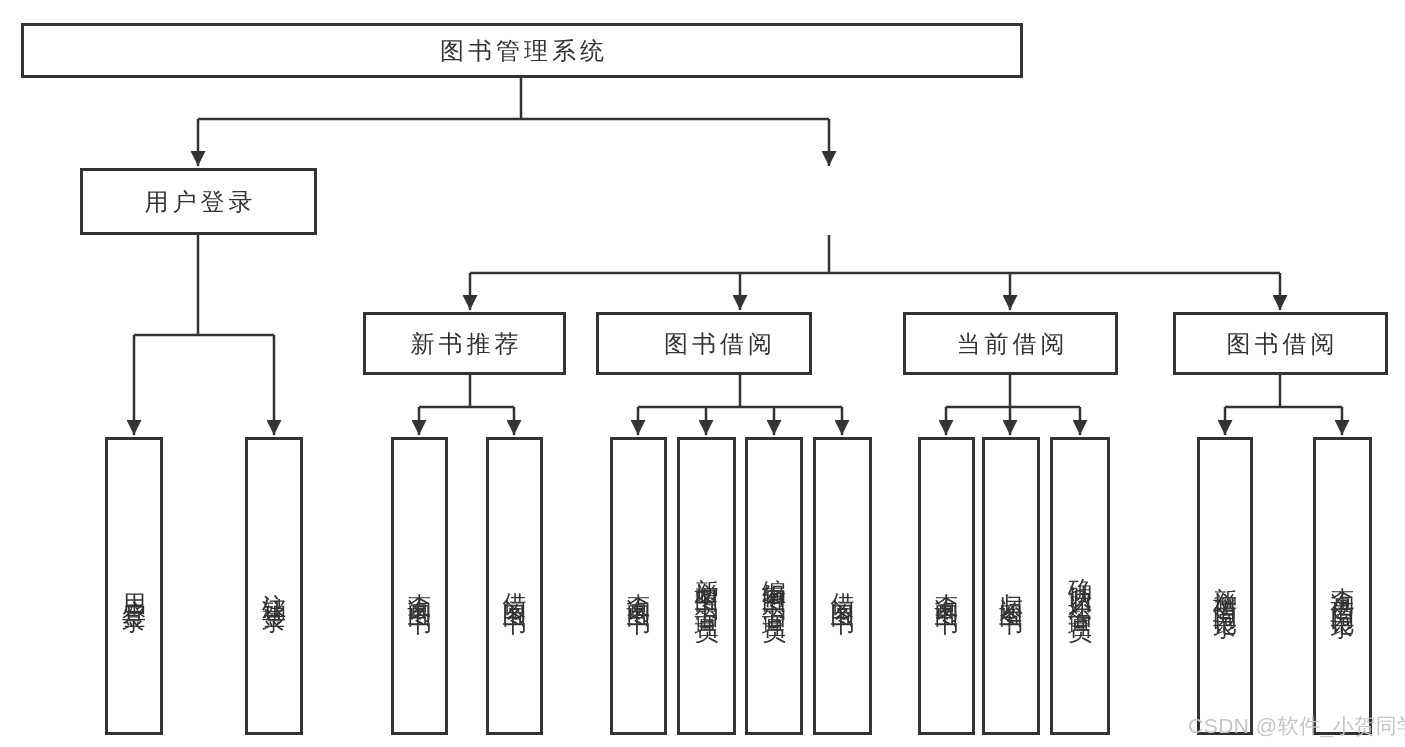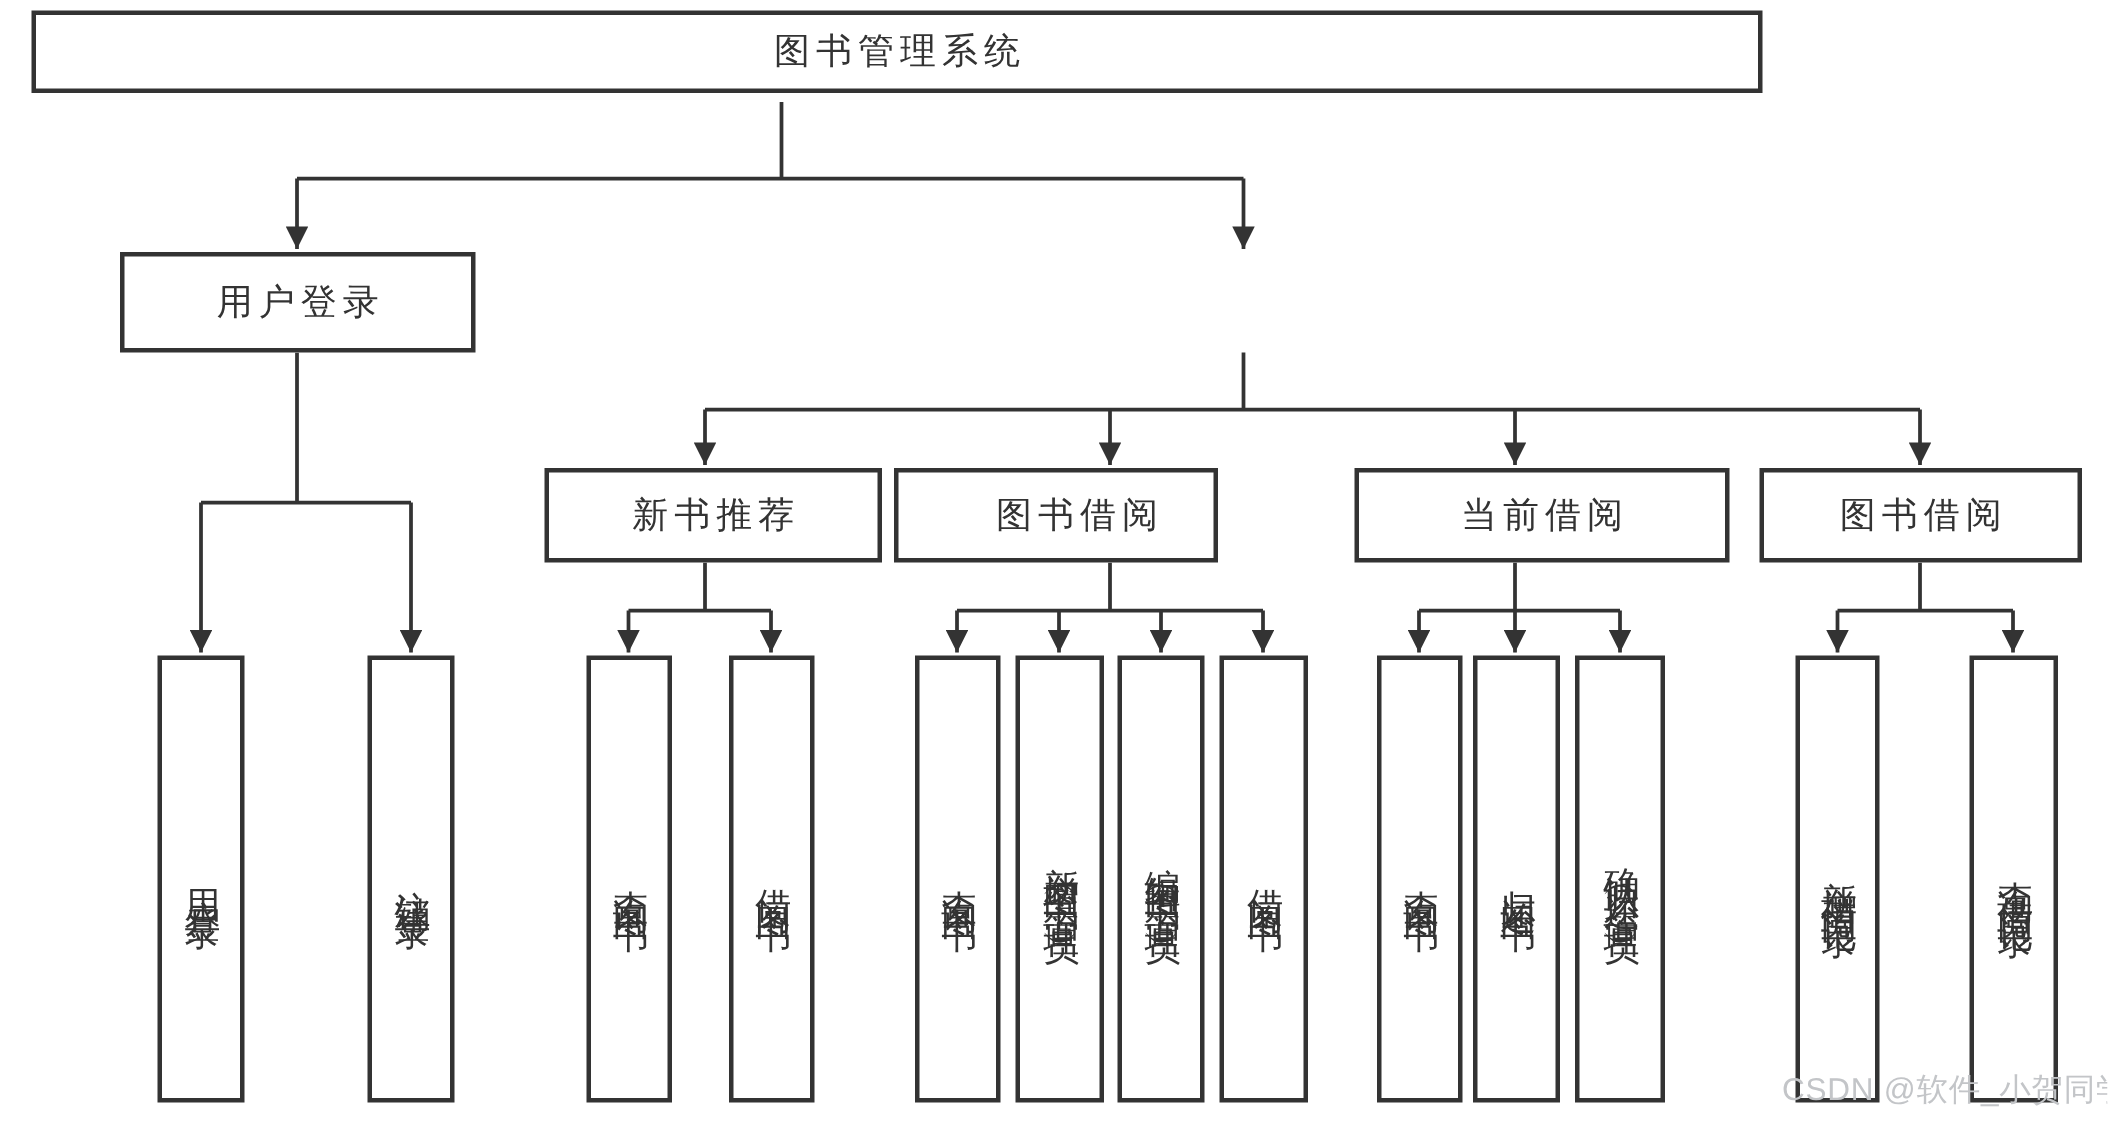--- a/index.html
+++ b/index.html
@@ -112,35 +112,35 @@
       <line x1="1080" y1="407" x2="1080" y2="435" marker-end="url(#arrow)"></line>
     </g>
 
     <g>
       <path d="M1280 375 V407 M1225 407 H1342"></path>
       <line x1="1225" y1="407" x2="1225" y2="435" marker-end="url(#arrow)"></line>
       <line x1="1342" y1="407" x2="1342" y2="435" marker-end="url(#arrow)"></line>
     </g>
   </svg>
 
-  <div class="box h" style="left:21px;top:7px;width:1154px;height:55px;">
+  <div class="box h" style="left:21px;top:23px;width:1002px;height:55px;">
     <span>图书管理系统</span>
   </div>
 
   <div class="box h" style="left:80px;top:168px;width:237px;height:67px;">
     <span>用户登录</span>
   </div>
 
-  <div class="box h" style="left:363px;top:312px;width:225px;height:63px;">
+  <div class="box h" style="left:363px;top:312px;width:203px;height:63px;">
     <span>新书推荐</span>
   </div>
   <div class="box h" style="left:596px;top:312px;width:216px;height:63px;padding-left:28px;">
     <span>图书借阅</span>
   </div>
-  <div class="box h" style="left:903px;top:312px;width:250px;height:63px;">
+  <div class="box h" style="left:903px;top:312px;width:215px;height:63px;">
     <span>当前借阅</span>
   </div>
   <div class="box h" style="left:1173px;top:312px;width:215px;height:63px;">
     <span>图书借阅</span>
   </div>
 
   <div class="box v" style="left:105px;top:437px;width:58px;height:298px;">
     <span>用户登录</span>
   </div>
   <div class="box v" style="left:245px;top:437px;width:58px;height:298px;">

